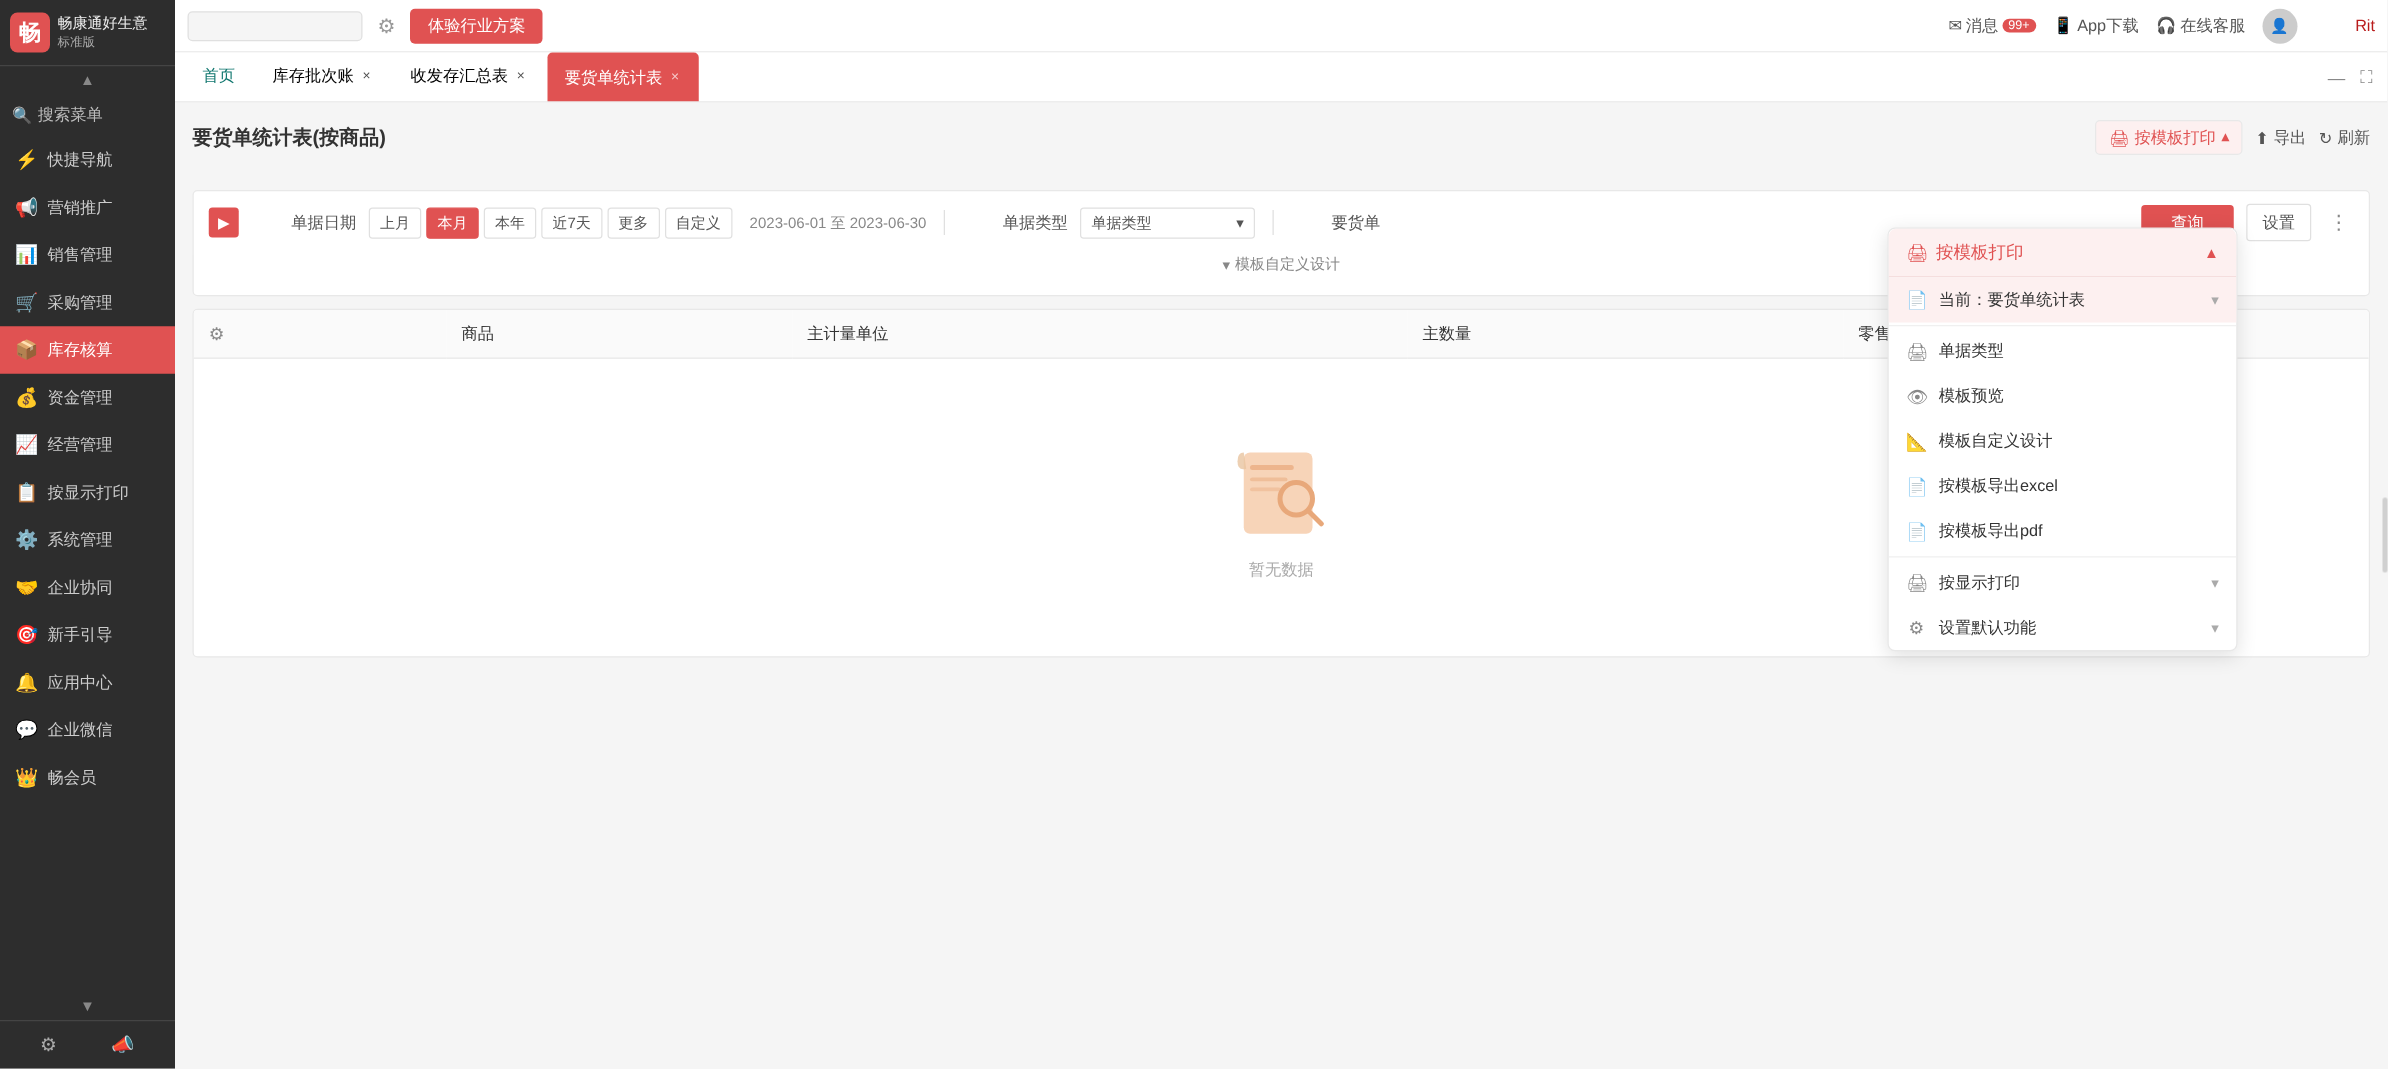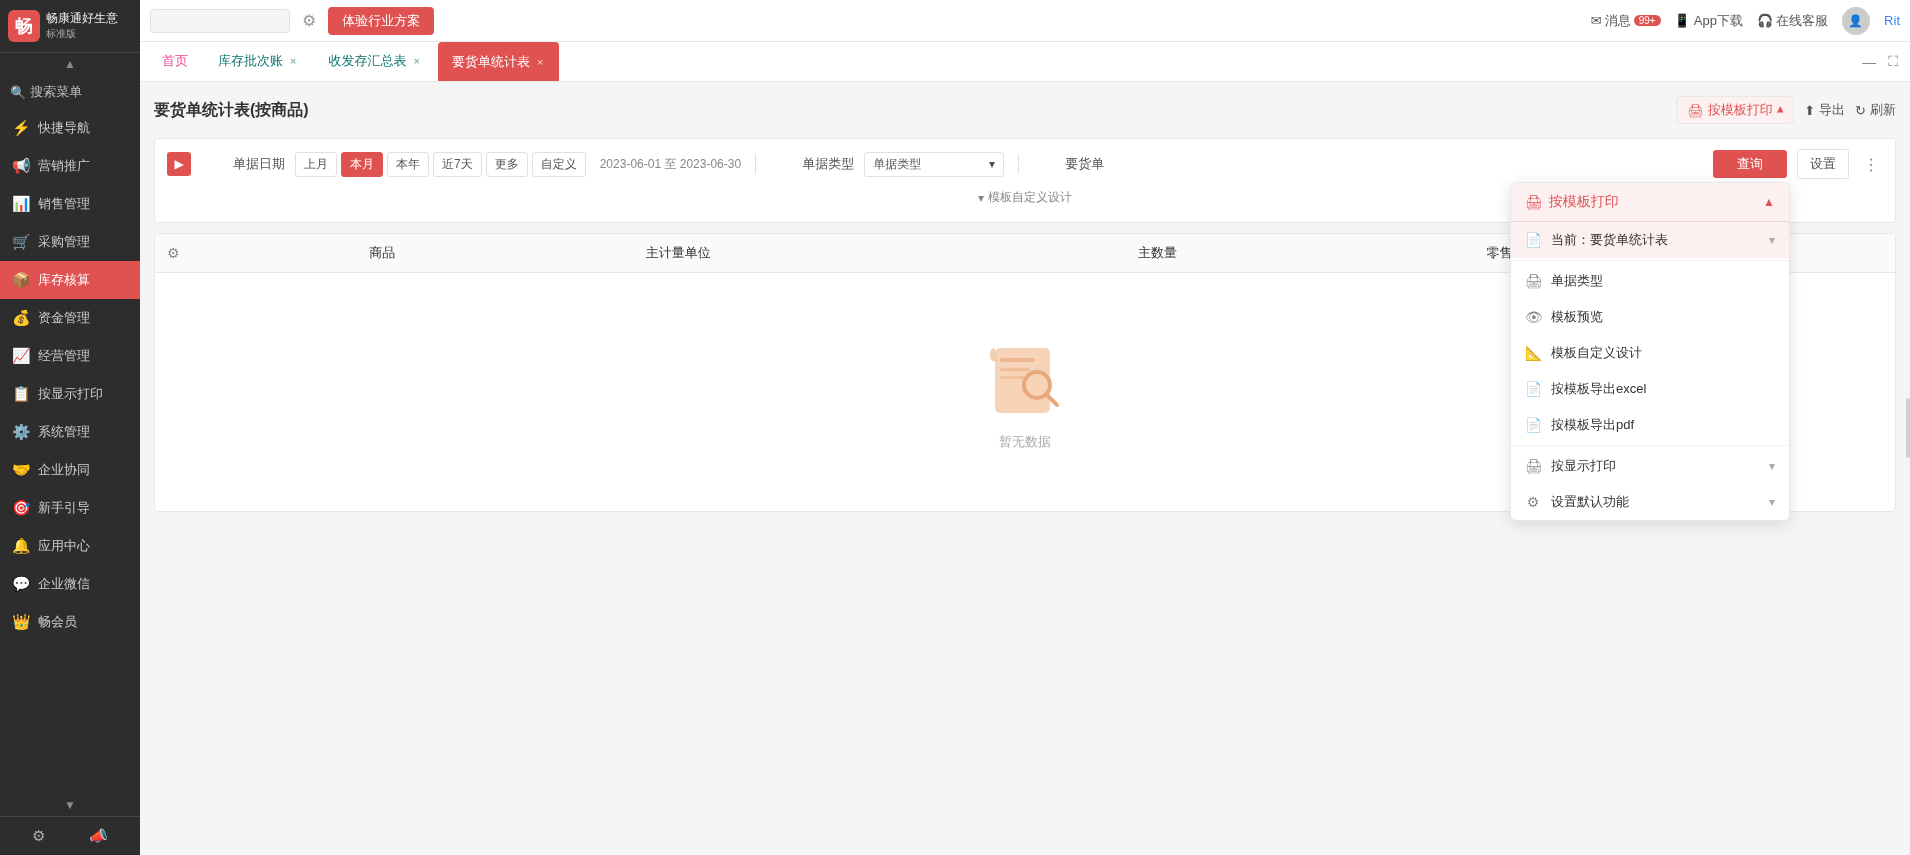--- a/index.html
+++ b/index.html
@@ -96,41 +96,41 @@
     .topbar-action { display: flex; align-items: center; gap: 3px; cursor: pointer; }
     .topbar-action .badge {
       background: #e05252; color: white; border-radius: 10px;
       font-size: 10px; padding: 0 5px; min-width: 18px; text-align: right;
     }
     .topbar-avatar {
       width: 28px; height: 28px; border-radius: 50%;
       background: #ccc; display: flex; align-items: center; justify-content: center;
       font-size: 12px; color: #666;
     }
-    .topbar-username { color: #3b82f6; font-size: 13px; }
+    .topbar-username { color: #b91c1c; font-size: 13px; margin-left: 32px; }
 
     
     .tabs-bar {
       background: #fff;
       height: 40px;
       display: flex;
       align-items: stretch;
       border-bottom: 1px solid #e8e8e8;
       flex-shrink: 0;
       padding: 0 8px;
       gap: 2px;
     }
     .tab {
       display: flex; align-items: center; gap: 5px;
       padding: 0 14px;
       border-bottom: 2px solid transparent;
-      cursor: pointer; color: #0f766e; font-size: 13px;
+      cursor: pointer; color: #000000; font-size: 13px;
       white-space: nowrap;
     }
-    .tab.home { color: #ec4899; }
+    .tab.home { color: #0f766e; }
     .tab.active {
       background: #e05252; color: white; border-radius: 4px 4px 0 0;
       border-bottom: none;
     }
     .tab-close {
       font-size: 11px; color: inherit; opacity: 0.7;
       cursor: pointer; padding: 0 2px;
     }
     .tabs-right { margin-left: auto; display: flex; align-items: center; gap: 4px; }
     .tab-minimize, .tab-maximize {
@@ -141,21 +141,21 @@
     .content {
       flex: 1;
       overflow: auto;
       padding: 14px;
       position: relative;
     }
 
     
     .page-header {
       display: flex; align-items: center; justify-content: space-between;
-      margin-bottom: 14px;
+      margin-bottom: 28px;
     }
     .page-title { font-size: 16px; font-weight: bold; color: #333; }
     .page-actions { display: flex; align-items: center; gap: 10px; }
     .btn-template-print {
       display: flex; align-items: center; gap: 4px;
       color: #e05252; cursor: pointer; font-size: 13px;
       border: 1px solid #e8e8e8; border-radius: 4px; padding: 4px 10px;
       background: #fff;
     }
     .btn-template-print.active { background: #fdf0f0; }

